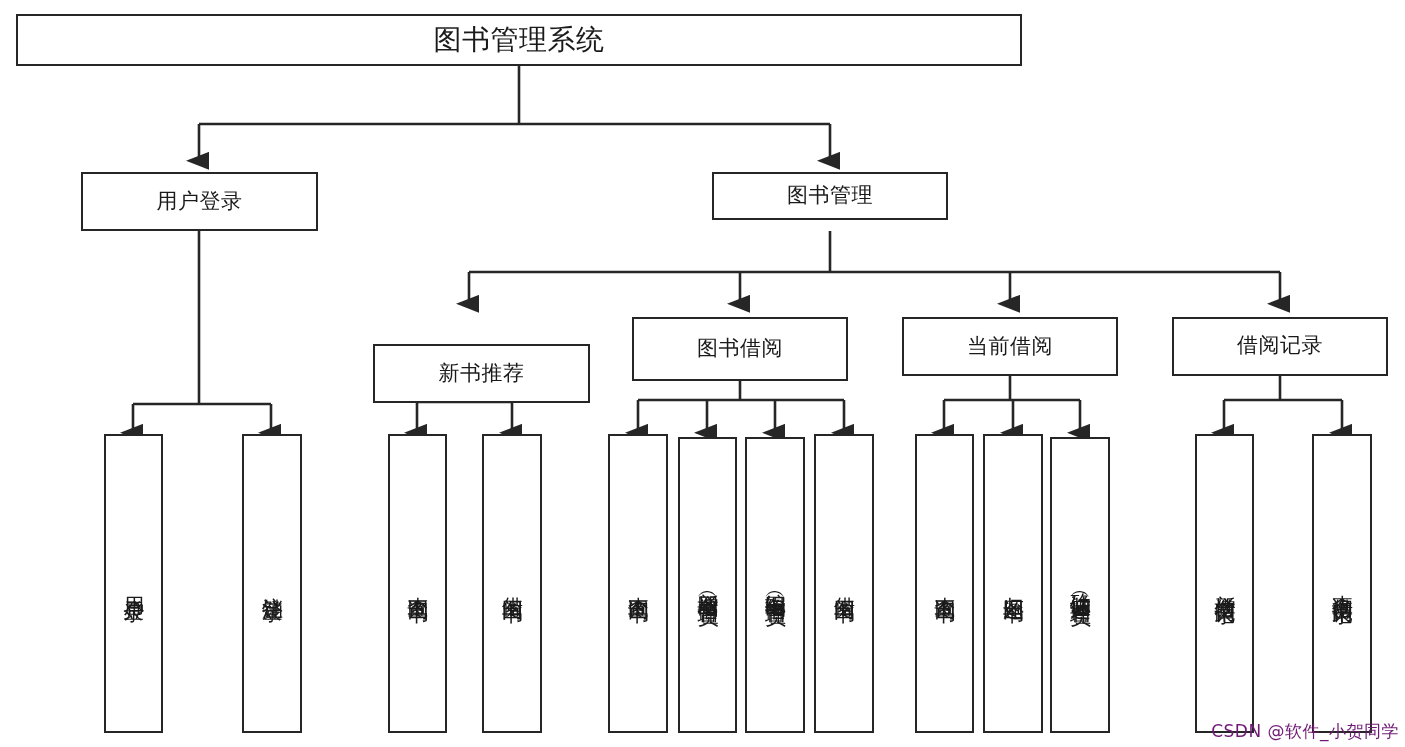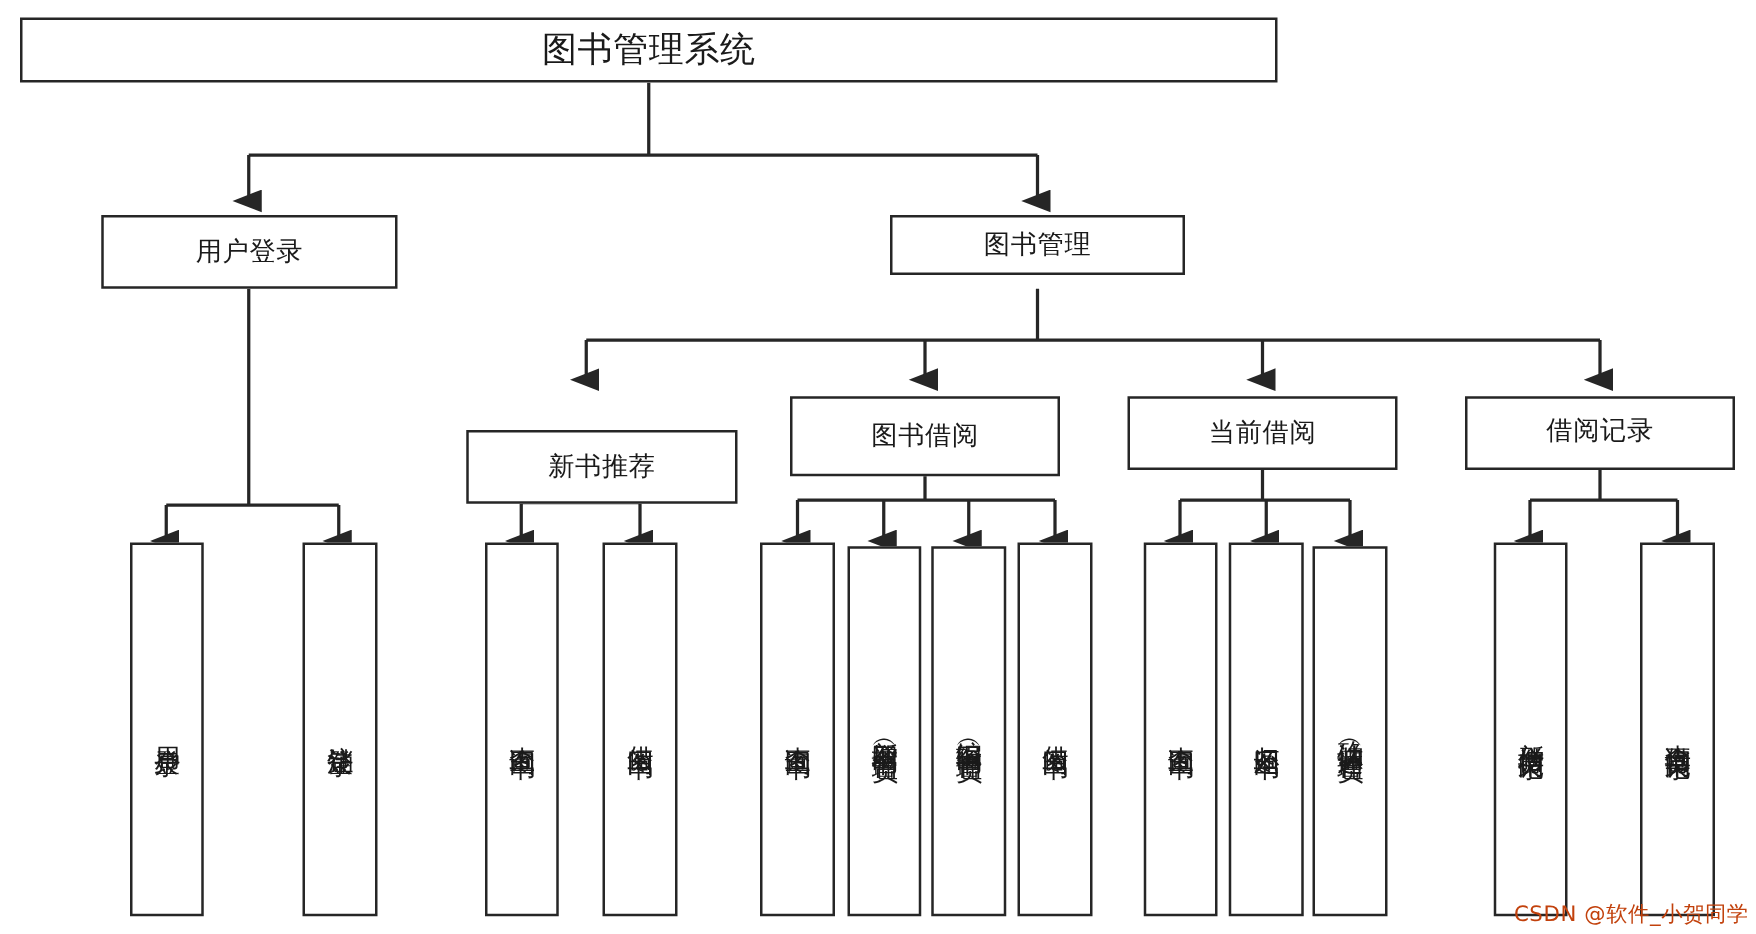--- a/index.html
+++ b/index.html
@@ -62,21 +62,21 @@
     font-size: 21px;
     line-height: 1.18;
     letter-spacing: 2px;
     max-height: 100%;
   }
   .watermark {
     position: absolute;
     right: 6px;
     bottom: 4px;
     font-size: 17px;
-    color: #c2410c;
+    color: #701a75;
     white-space: nowrap;
     letter-spacing: 0.5px;
   }
 </style>
 </head>
 <body>
 
 <div id="canvas">
 
   <svg id="connectors" viewBox="0 0 1405 747">

